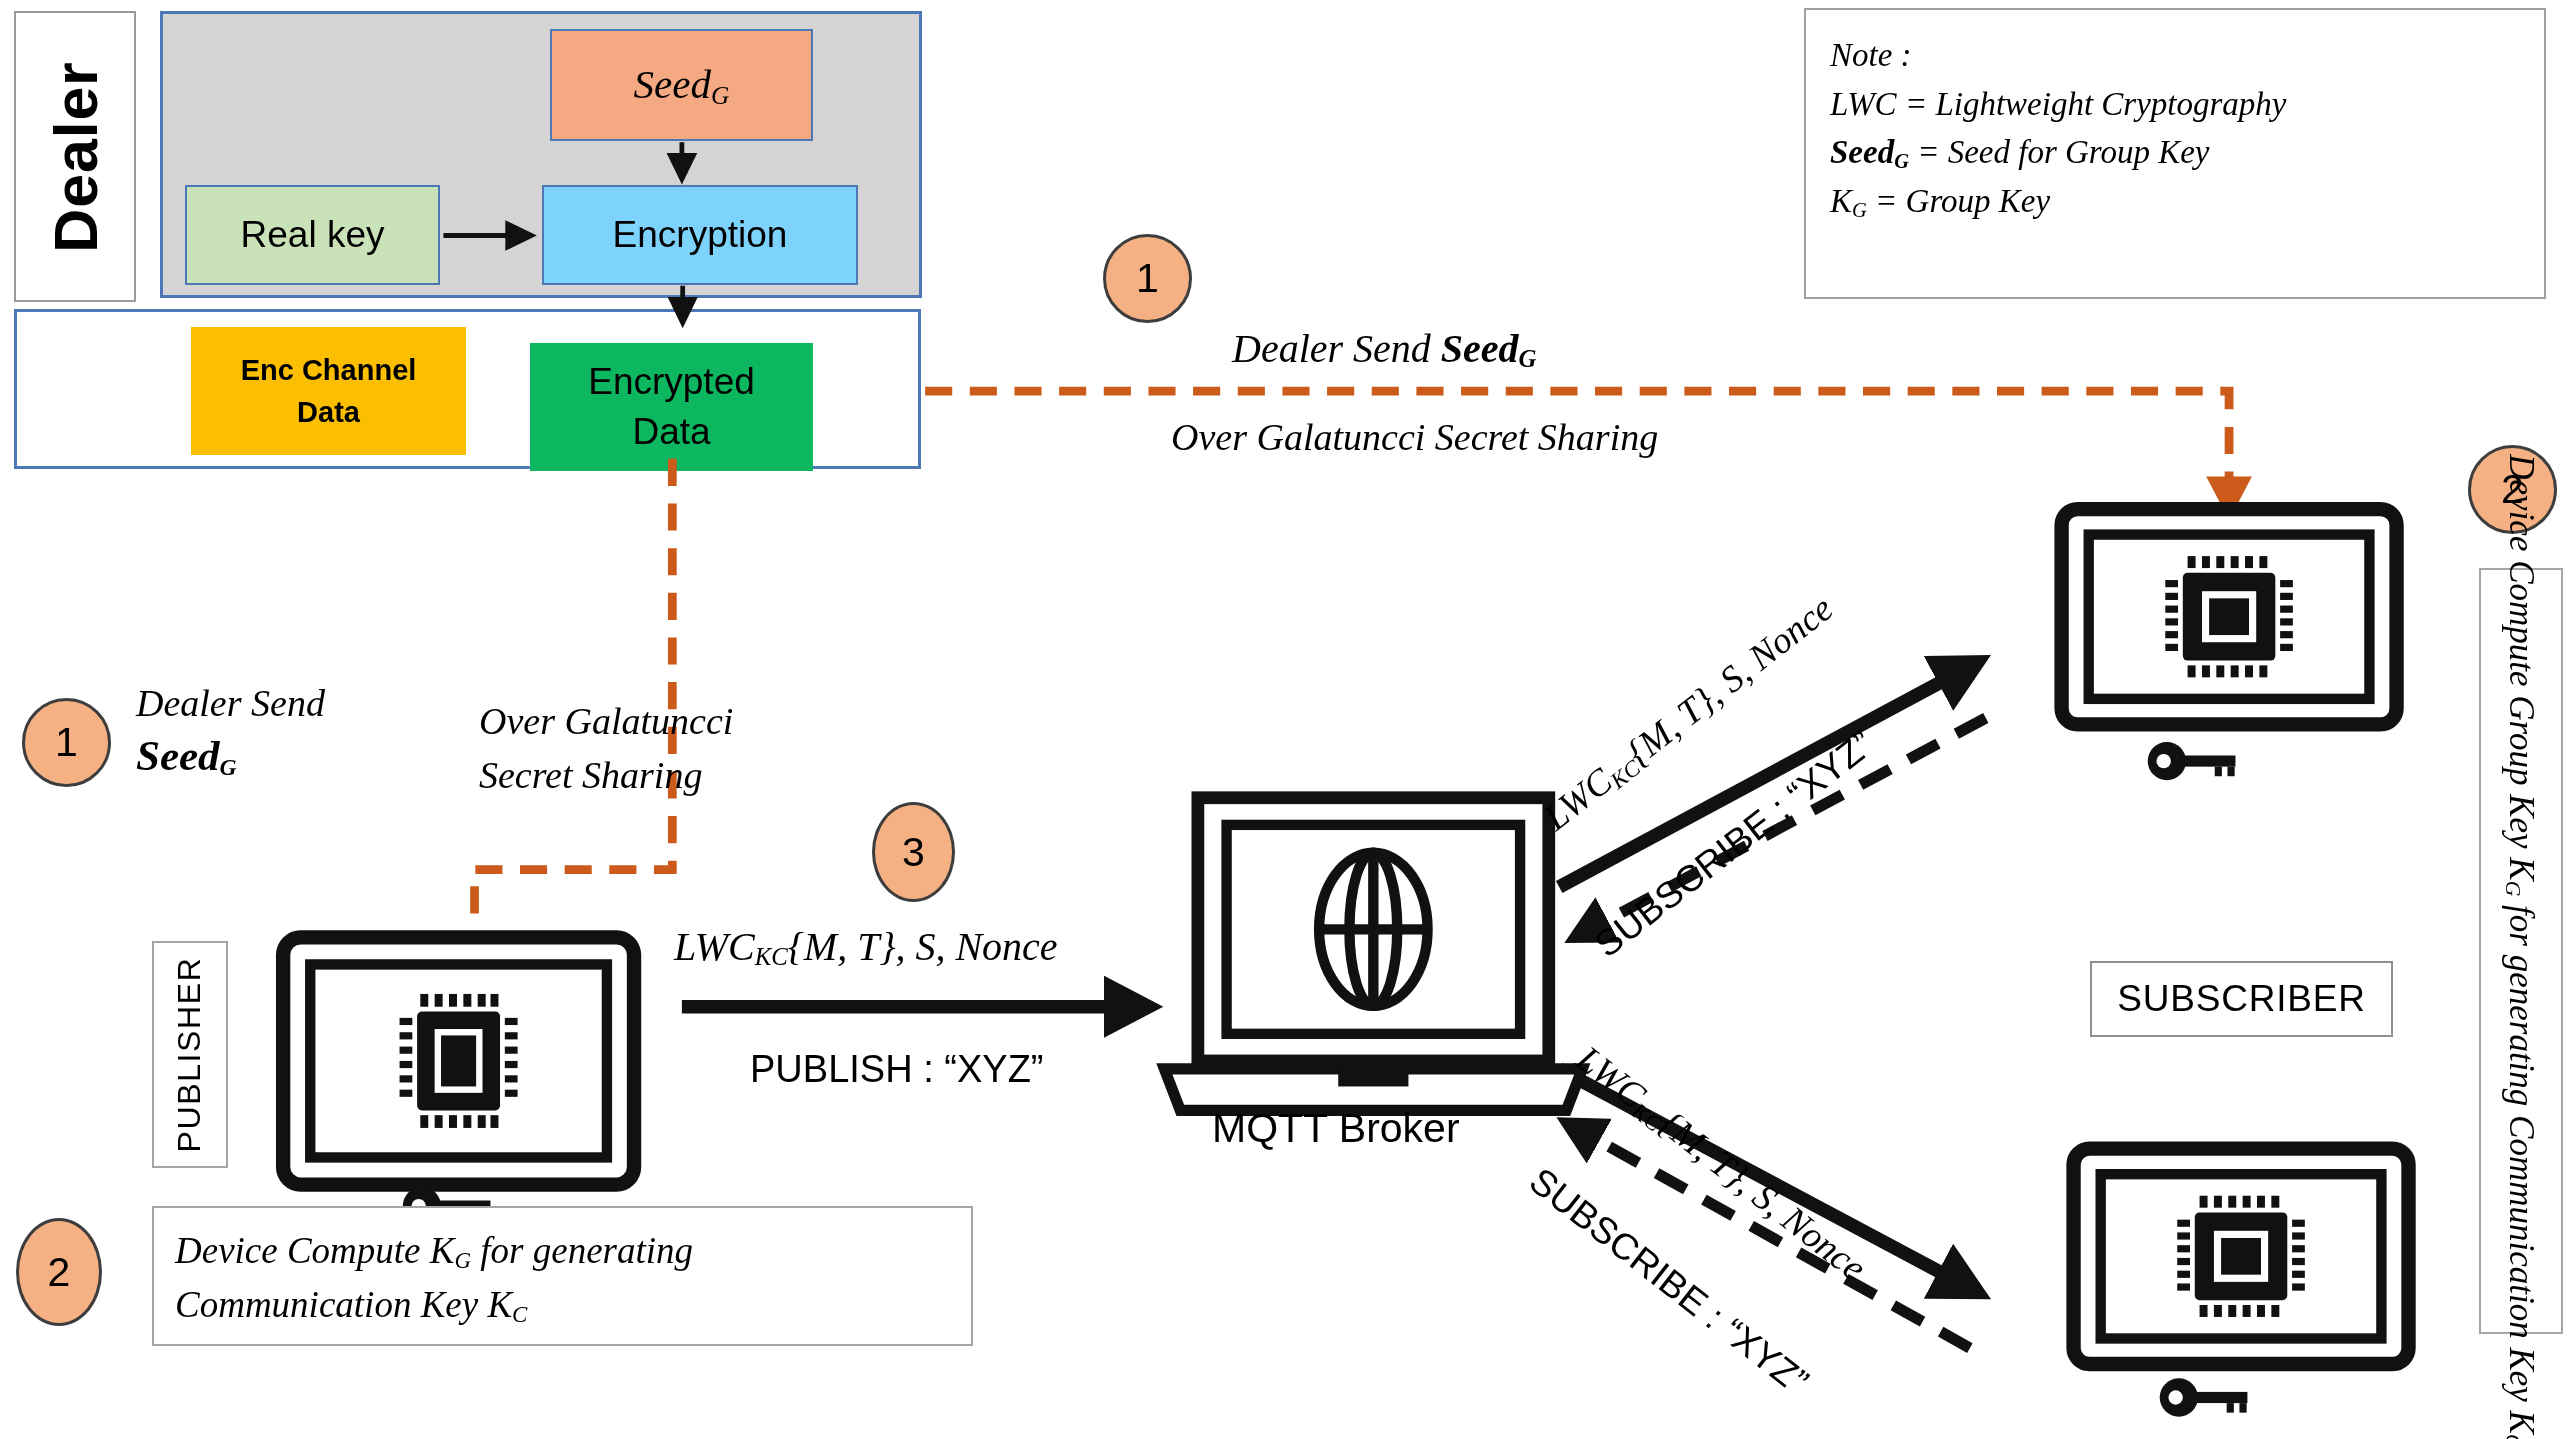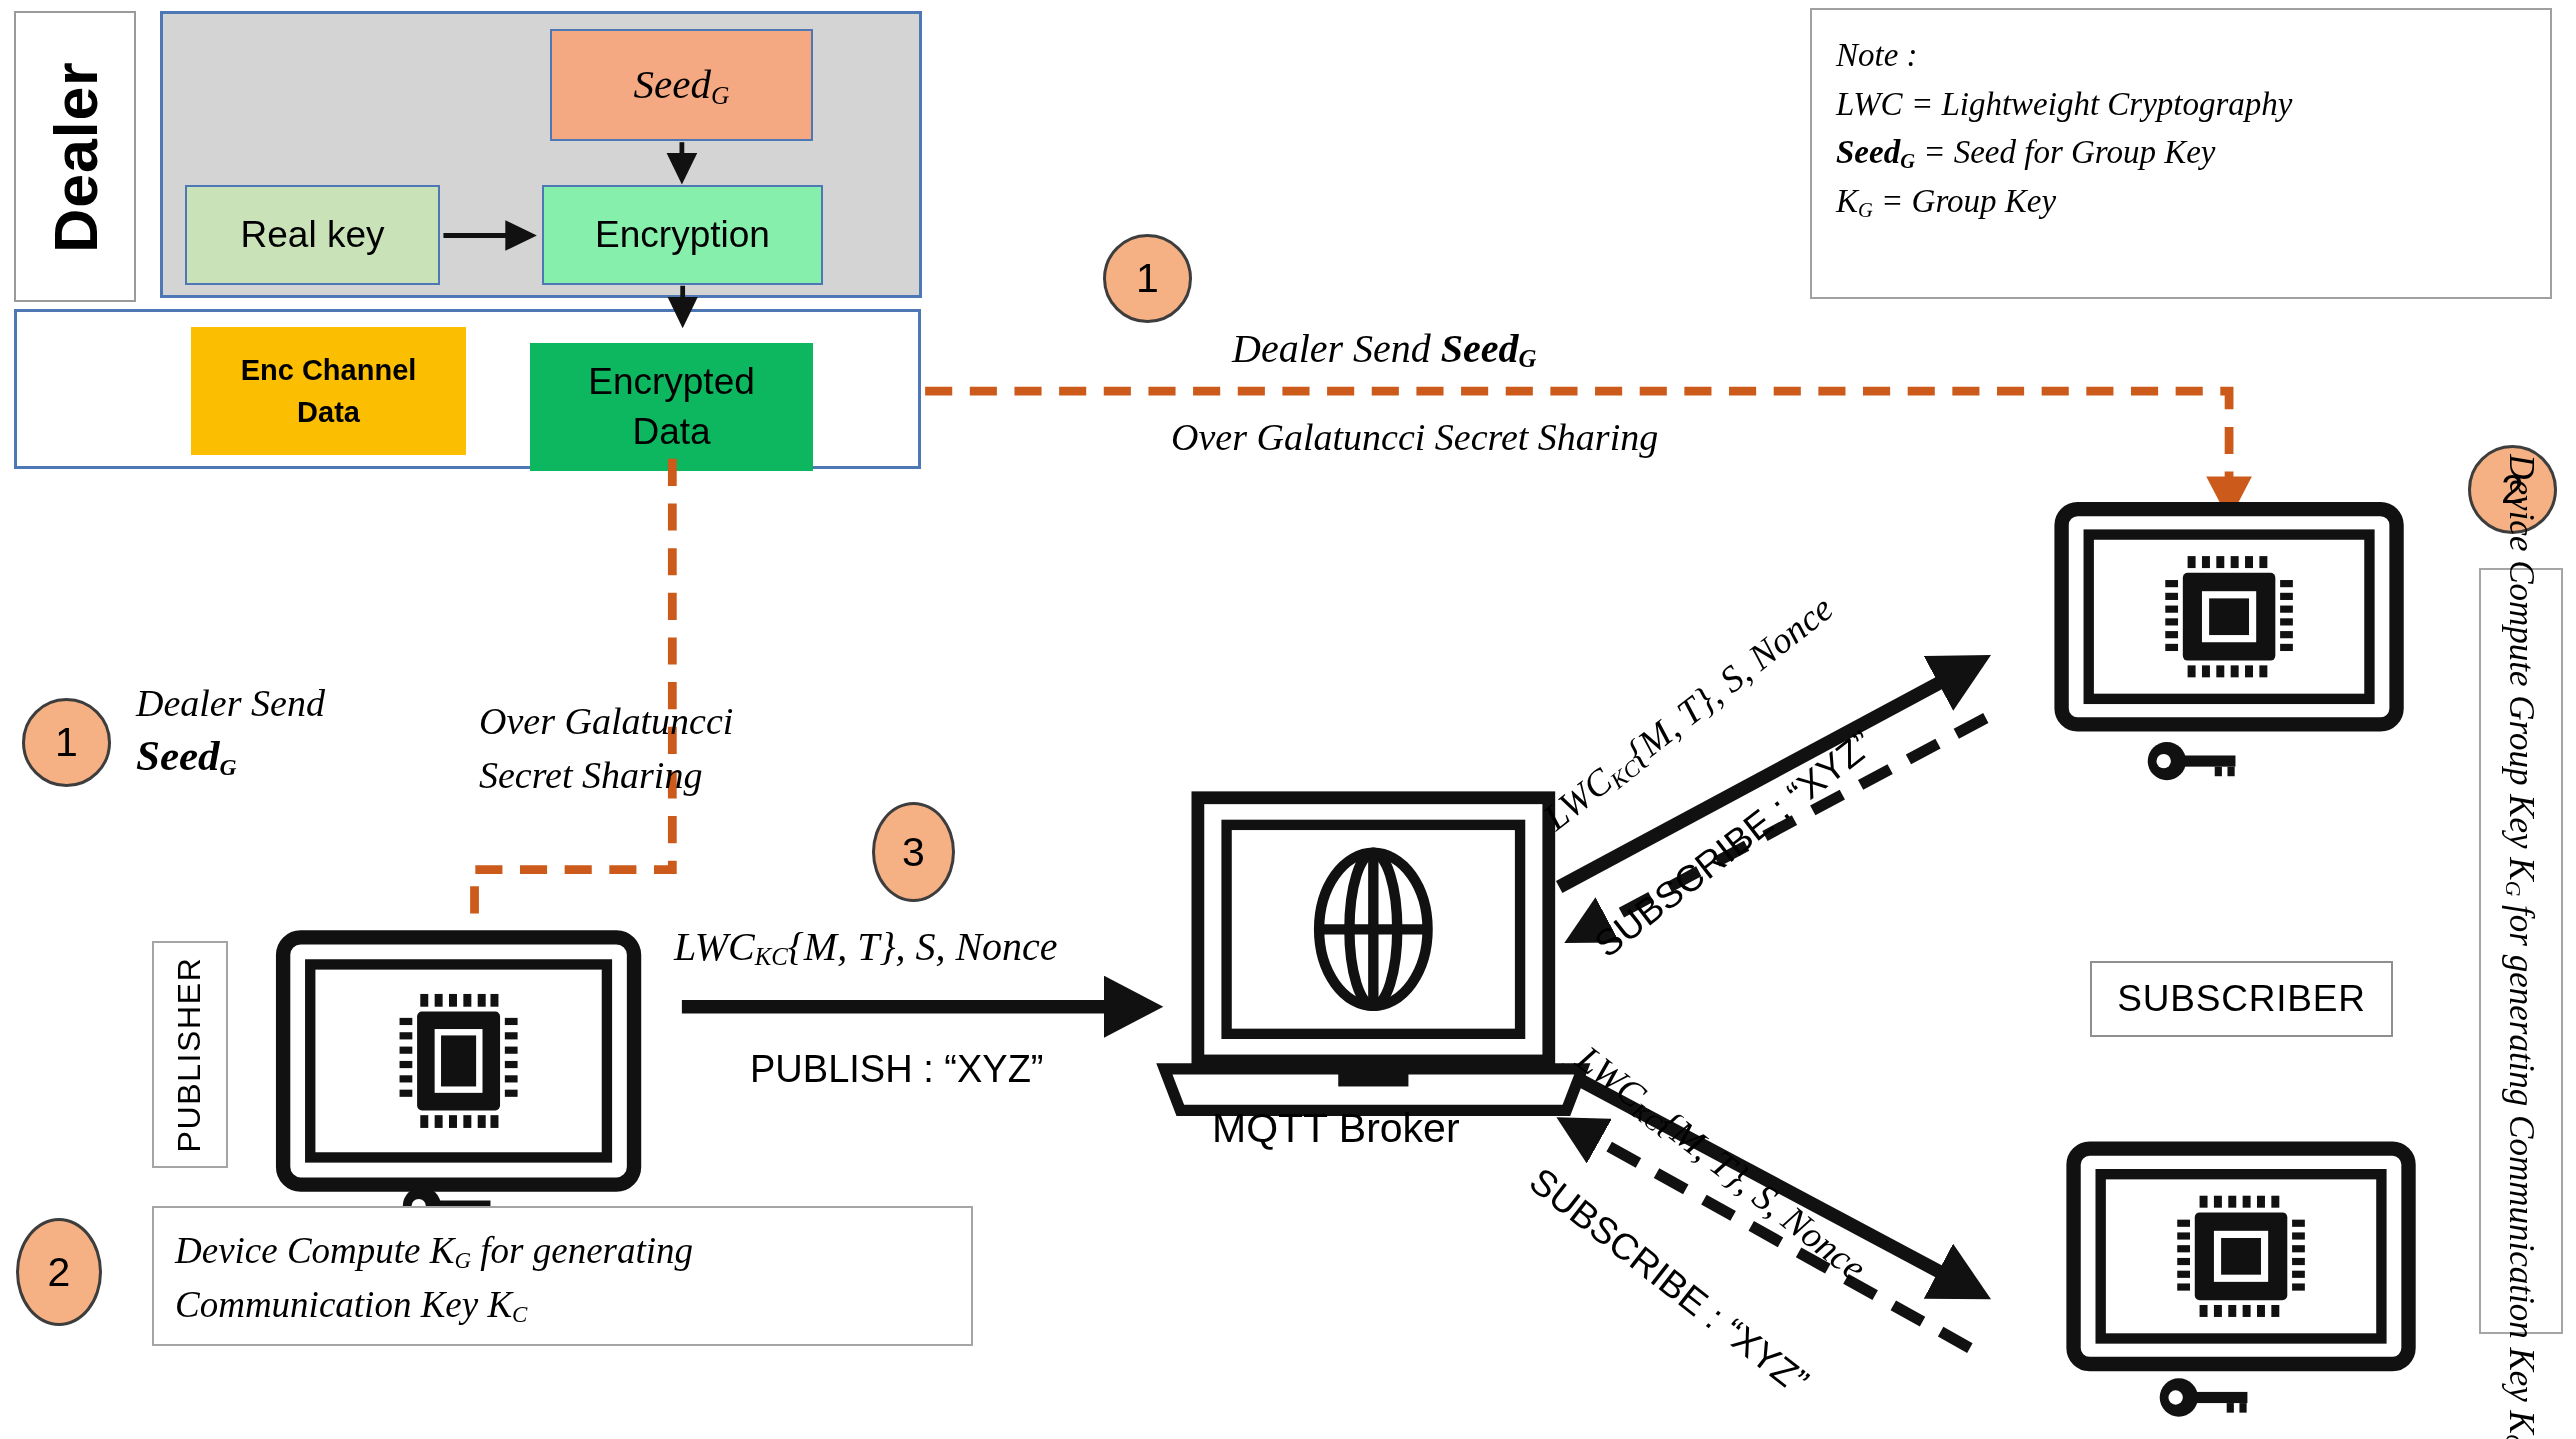--- a/index.html
+++ b/index.html
@@ -15,29 +15,29 @@
       font-weight:bold;letter-spacing:0.8px;}
   #dealer-proc{left:160px;top:11px;width:762px;height:287px;border:3.2px solid #4e77b5;
       background:#d4d4d4;box-sizing:border-box;}
   #dealer-out{left:14.4px;top:309px;width:907px;height:160px;border:3.2px solid #4e77b5;
       background:#fff;box-sizing:border-box;}
 
   .flowbox{position:absolute;border:2.4px solid #4e77b5;box-sizing:border-box;
       display:flex;align-items:center;justify-content:center;text-align:center;}
   #seed-g-box{left:550px;top:29px;width:263px;height:112px;background:#f4a983;font-size:41px;}
   #real-key-box{left:185px;top:185px;width:255px;height:100px;background:#c9e2b7;font-size:37px;}
-  #encryption-box{left:542px;top:185px;width:281px;height:100px;background:#86efac;font-size:37px;}
+  #encryption-box{left:542px;top:185px;width:316px;height:100px;background:#7dd3fc;font-size:37px;}
   #enc-channel-box{left:191px;top:327px;width:275px;height:128px;background:#fbbe00;
       border:none;font-size:29px;font-weight:bold;line-height:1.45;}
   #encrypted-box{left:530px;top:343px;width:283px;height:128px;background:#0db760;
       border:none;font-size:37px;line-height:1.35;}
 
   
   #note-box{left:1804px;top:8px;width:742px;height:291px;border:2.4px solid #a0a0a0;
-      background:#fff;box-sizing:border-box;padding:21px 24px;margin-left:6px;}
+      background:#fff;box-sizing:border-box;padding:21px 24px;}
   #note-box div{font-size:33px;line-height:1.47;white-space:nowrap;}
   #note-box .bold{font-weight:bold;}
   sub{font-size:0.62em;vertical-align:-0.22em;}
 
   
   .badge{position:absolute;border:3.2px solid #3d3d3d;background:#f5b183;border-radius:50%;
       display:flex;align-items:center;justify-content:center;font-size:41px;}
   #badge-1a{left:1103px;top:234px;width:83px;height:83px;}
   #badge-1b{left:22px;top:698px;width:83px;height:83px;}
   #badge-2a{left:2468px;top:445px;width:83px;height:83px;}

